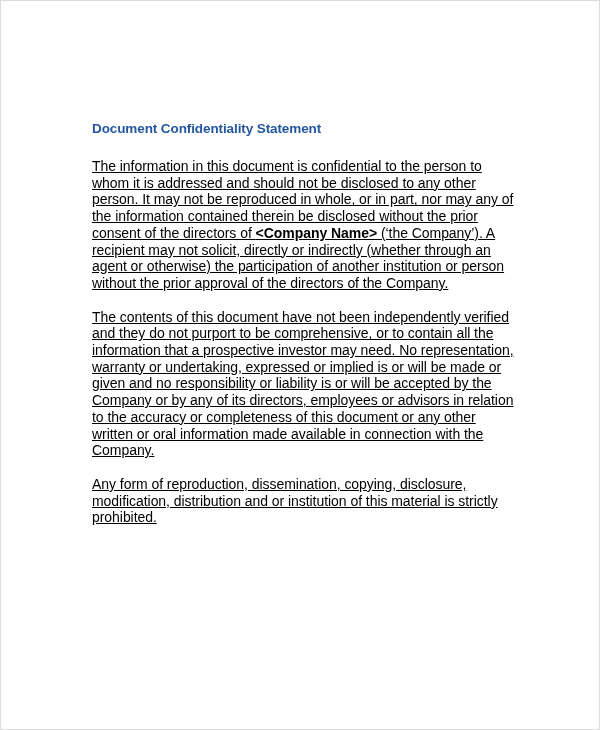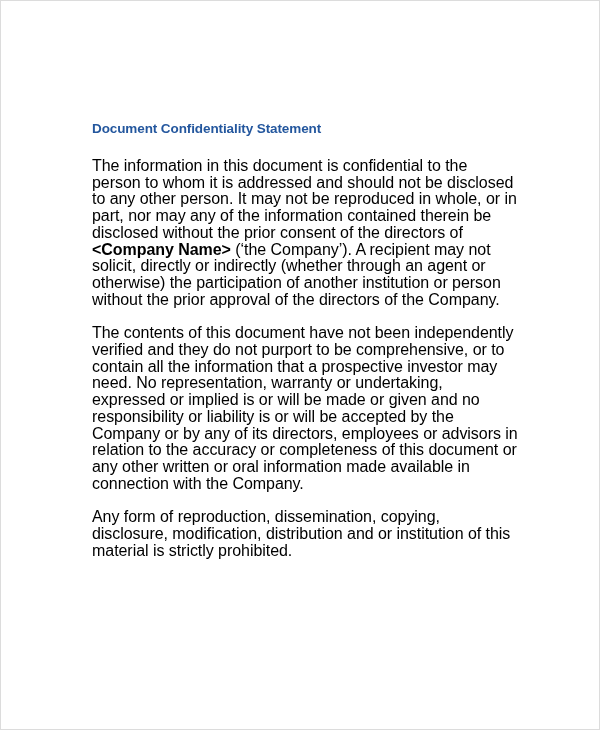--- a/index.html
+++ b/index.html
@@ -33,26 +33,27 @@
   .doc-heading {
     font-size: 13.5px;
     font-weight: bold;
     color: #24579e;
     line-height: 17px;
     margin: 0 0 21px 0;
     letter-spacing: -0.1px;
   }
 
   .doc-paragraph {
-    font-size: 16px;
+    font-size: 14px;
     color: #000000;
     line-height: 16.7px;
     margin: 0 0 17px 0;
     text-align: left;
     letter-spacing: -0.05px;
+    text-decoration: underline;
   }
 
   .doc-paragraph:last-child {
     margin-bottom: 0;
   }
 
   .company-token {
     font-weight: bold;
   }
 </style>

